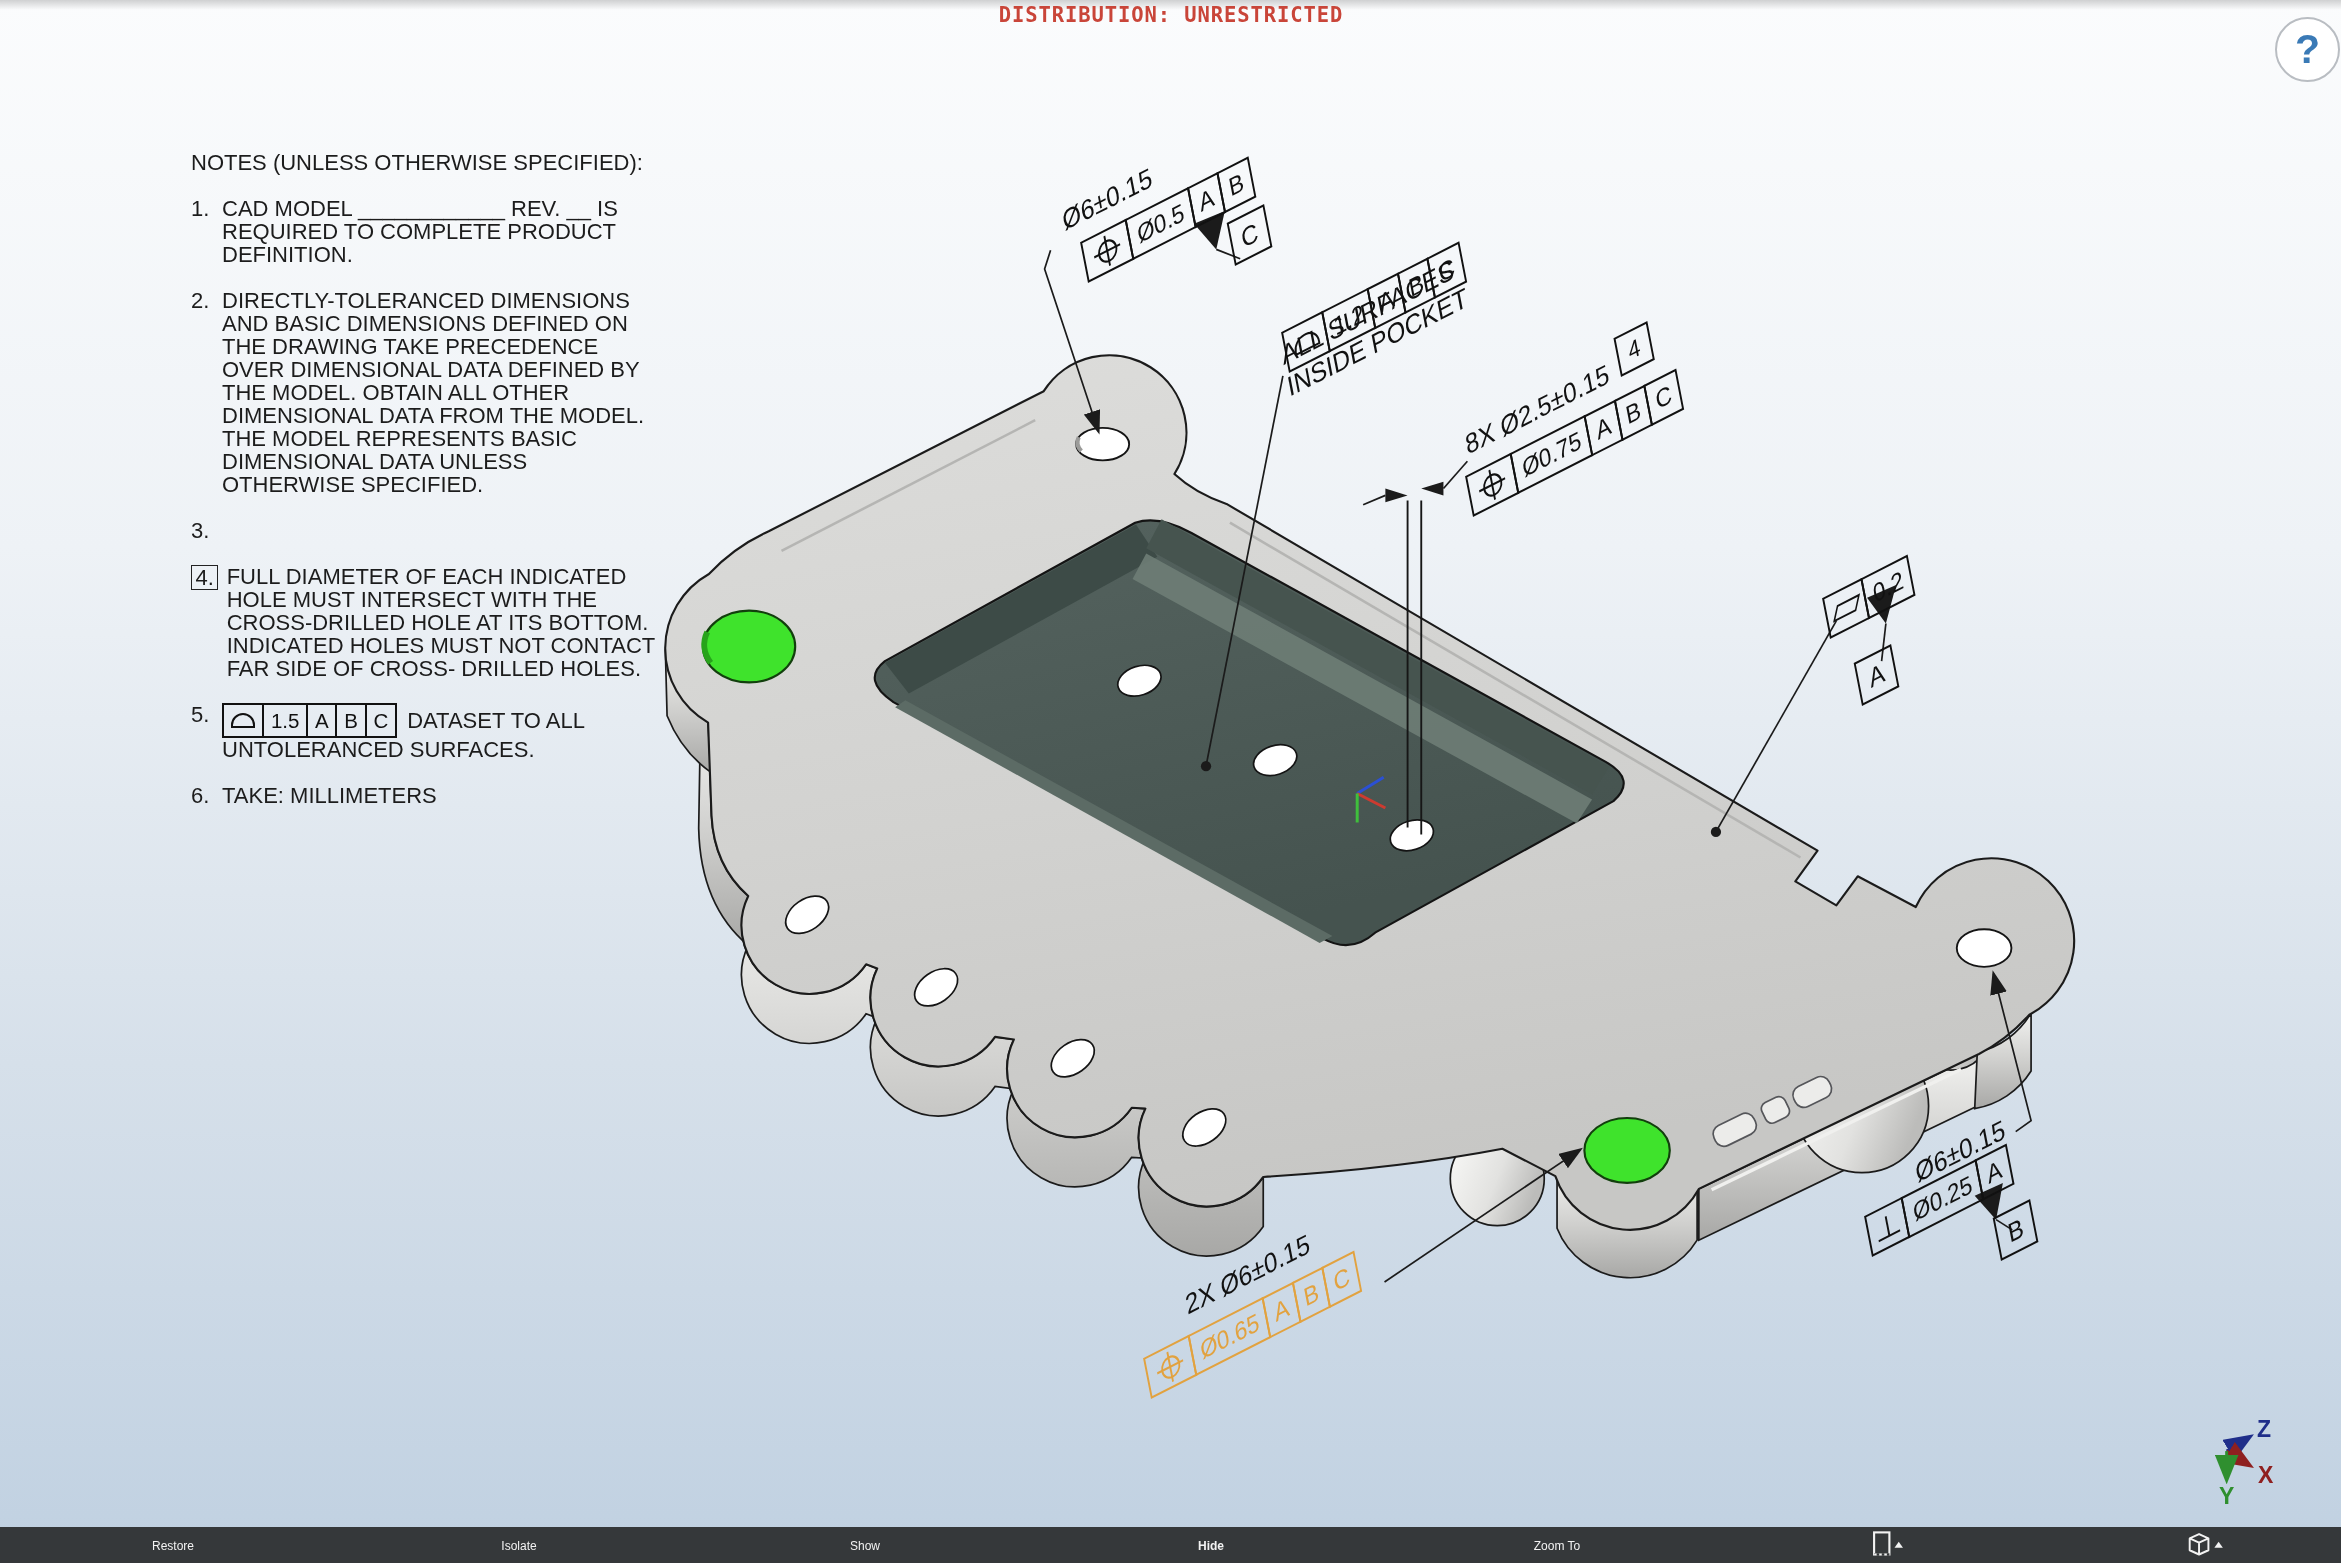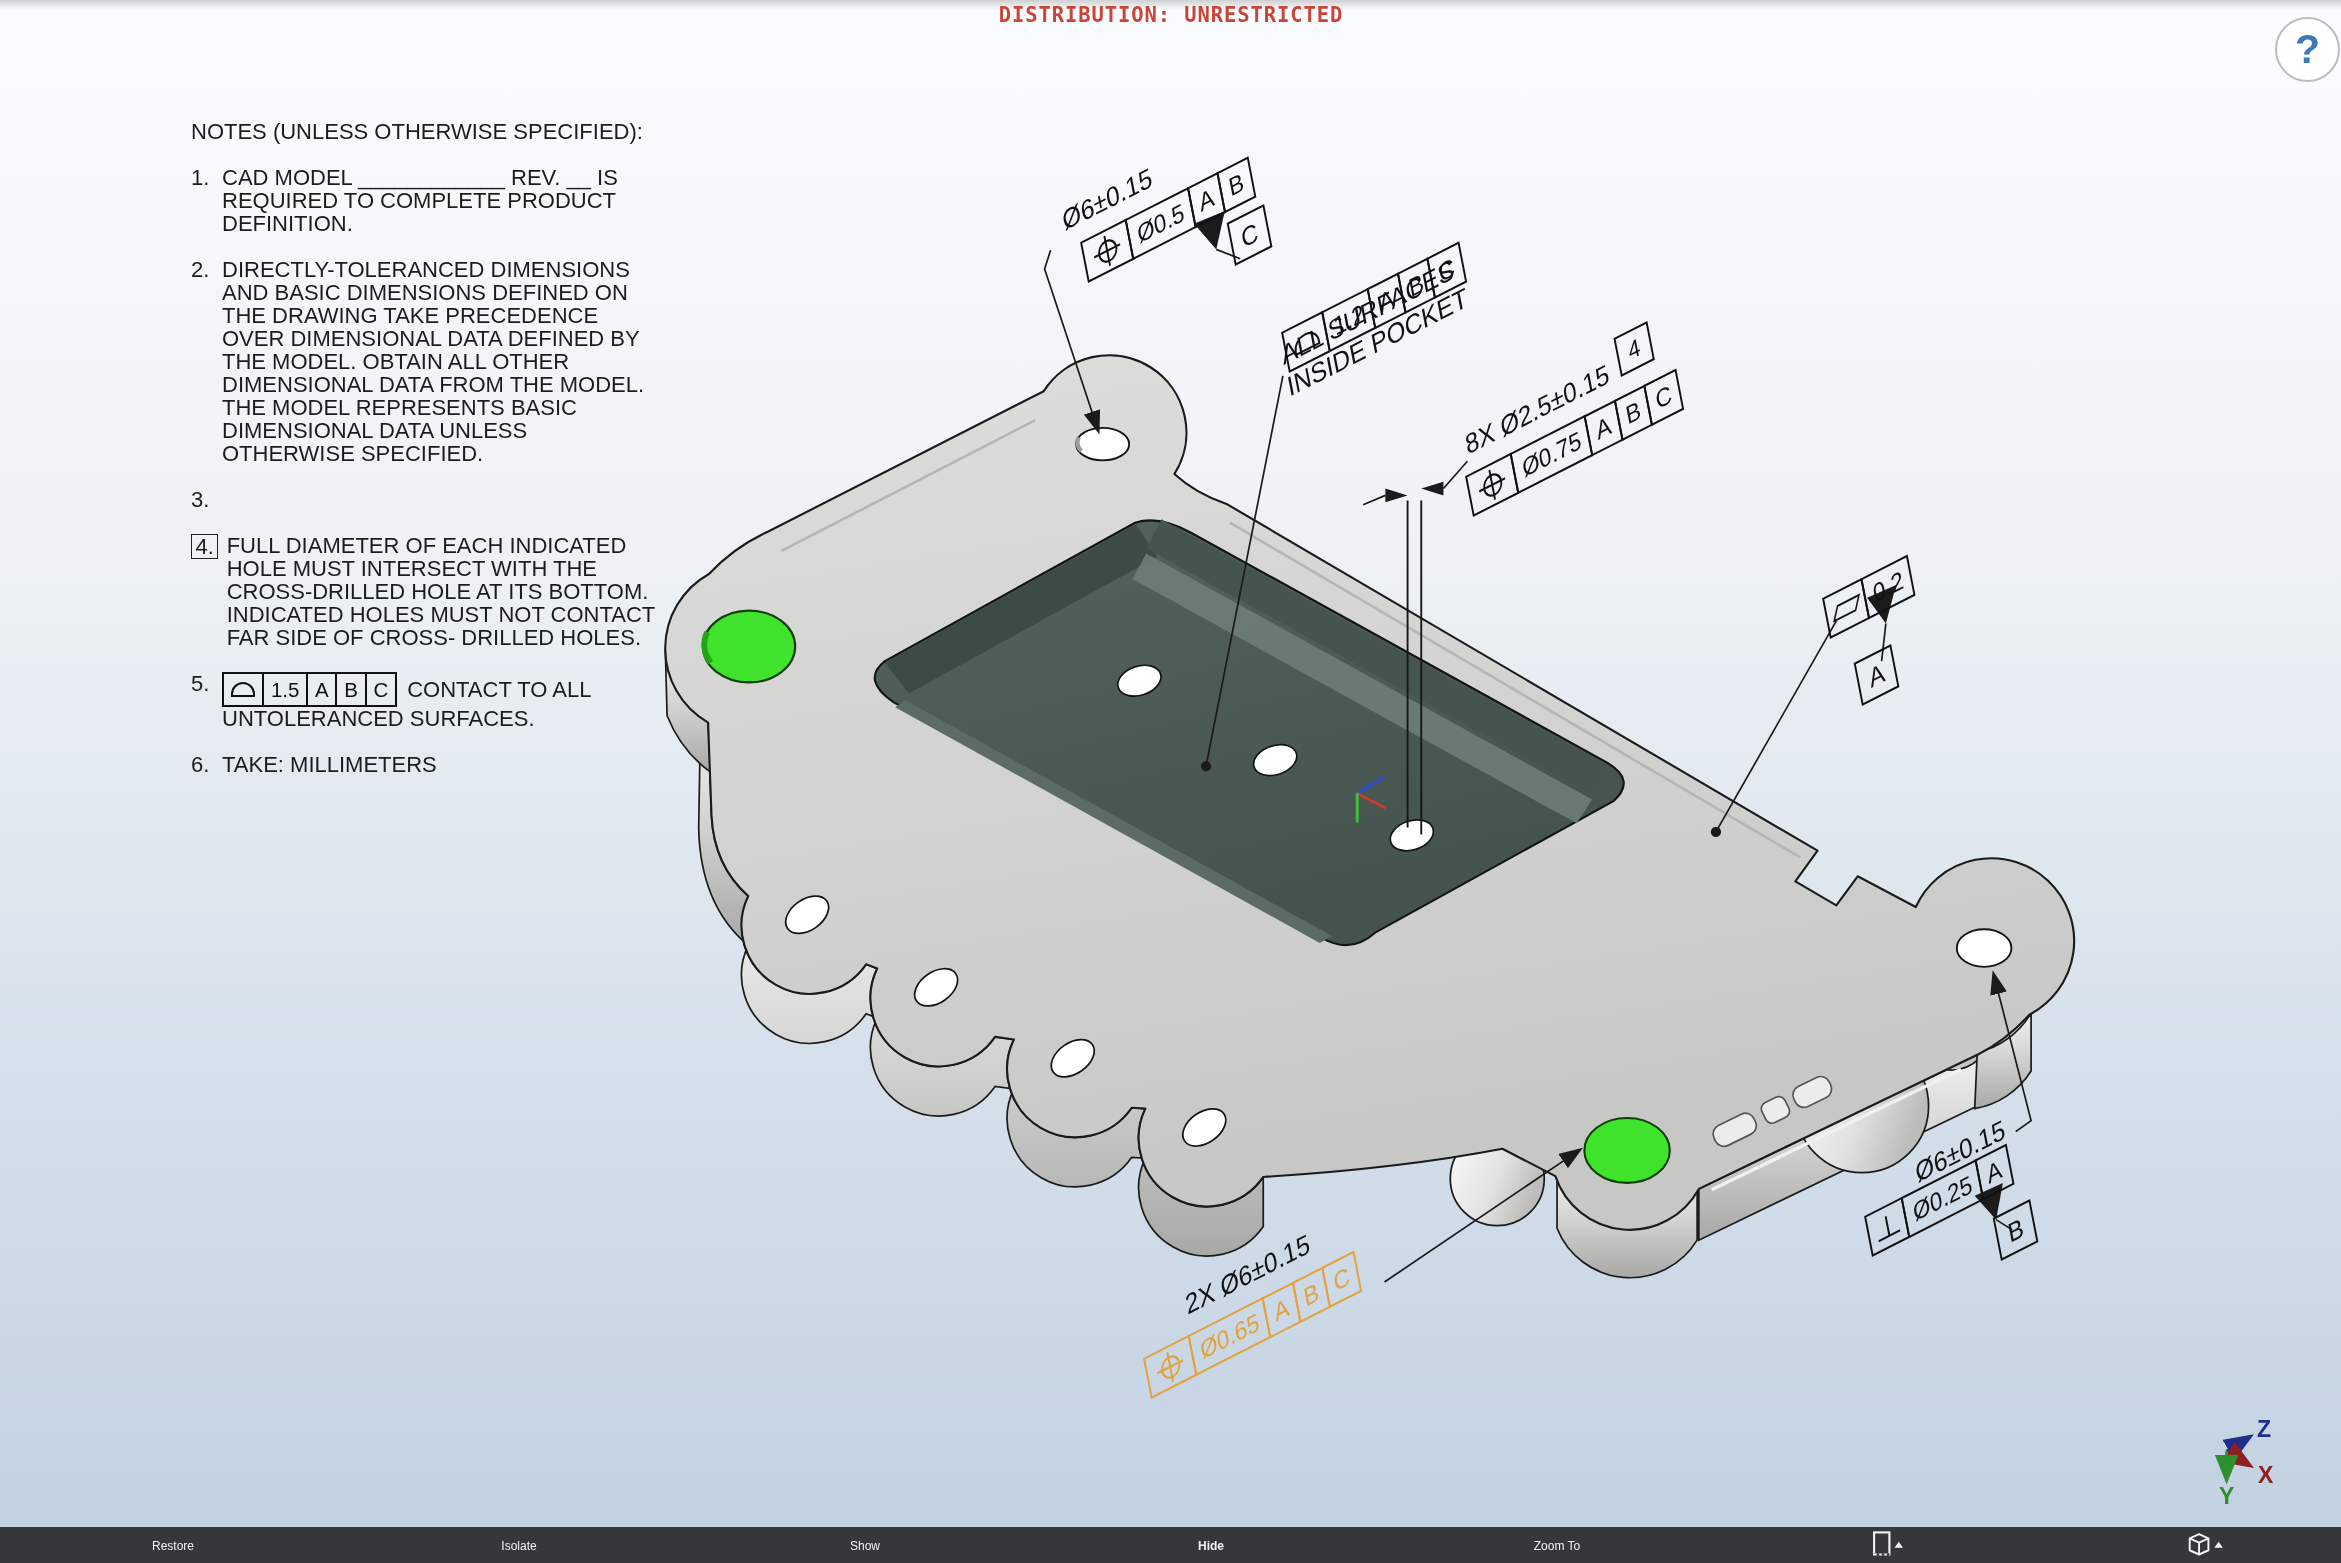--- a/index.html
+++ b/index.html
@@ -10,21 +10,21 @@
     background:linear-gradient(#cfd0d1,rgba(255,255,255,0));}
   .banner{position:absolute;top:3.4px;left:0;width:100%;text-align:center;
     font-family:"DejaVu Sans Mono",monospace;font-weight:bold;font-size:20.5px;
     color:#c94539;letter-spacing:0.9px;}
   .help{position:absolute;left:2275px;top:17px;width:61px;height:61px;border-radius:50%;
     background:#fff;border:2.6px solid #b9bdc2;display:flex;align-items:center;justify-content:center;
     color:#3a7ab6;font-size:41px;font-weight:bold;cursor:pointer;}
   
   .notes{position:absolute;left:191px;top:120px;width:495px;color:#1c1c1c;
     font-size:22px;line-height:23px;}
-  .notes .title{margin-bottom:23px;}
+  .notes .title{margin-bottom:23px;margin-top:31px;}
   .note{display:flex;margin-bottom:23px;}
   .note .num{flex:none;width:31px;}
   .note .num.boxed{width:auto;border:1.7px solid #222;padding:0 3.4px;margin-right:8.5px;
     align-self:flex-start;}
   .note .body{white-space:pre-line;}
   .row5{display:flex;align-items:center;gap:10px;}
   
   .fcf{display:inline-flex;align-items:stretch;color:#111;}
   .fcf .cell{display:flex;align-items:center;justify-content:center;
     border:2px solid currentColor;margin-left:-2px;padding:0 7.7px;height:36px;
@@ -108,21 +108,21 @@
         <div class="row5">
           <span class="fcf small">
             <span class="cell">
                 <span class="sym sym-profile"></span>
               </span>
             <span class="cell">1.5</span>
             <span class="cell">A</span>
             <span class="cell">B</span>
             <span class="cell">C</span>
           </span>
-          <span>CONTACT TO ALL</span>
+          <span>DATASET TO ALL</span>
         </div>
         <div>UNTOLERANCED SURFACES.</div>
       </div>
     </div>
     <div class="note">
         <span class="num">6.</span>
         <span class="body">TAKE: MILLIMETERS</span>
       </div>
   </div>
 

